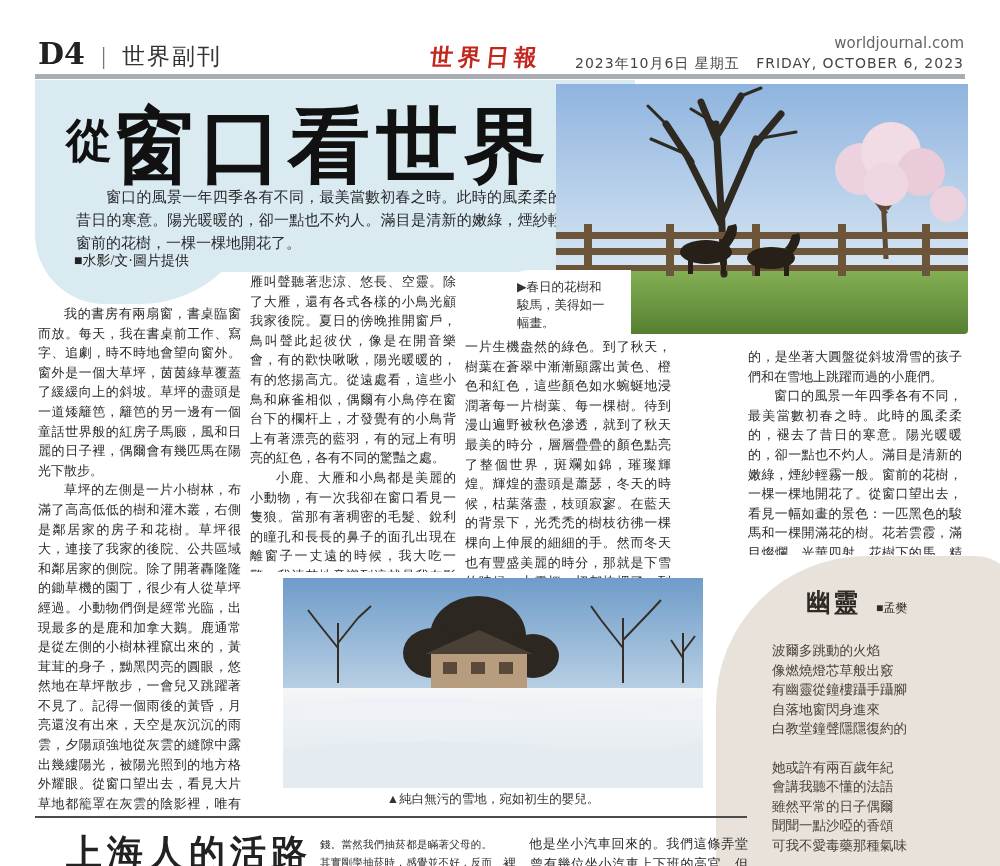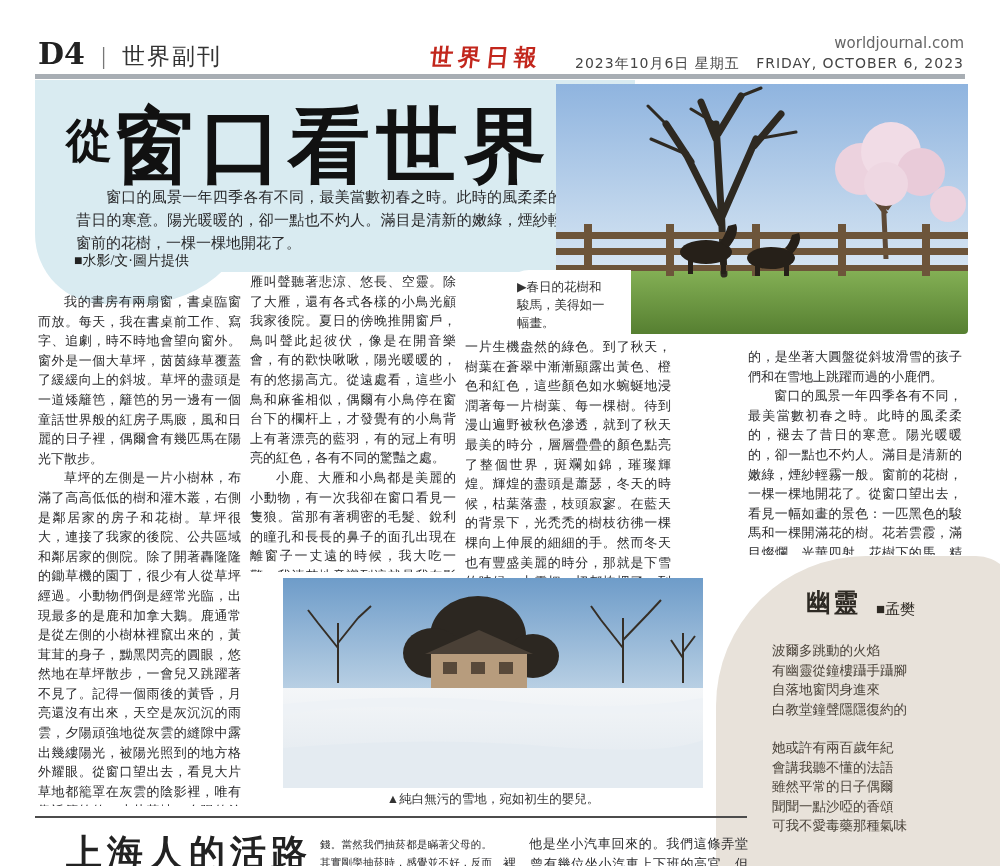--- a/index.html
+++ b/index.html
@@ -39,31 +39,31 @@
               border-radius:26px 0 0 0;padding:8px 21px 0 14px;box-sizing:border-box;
               font-size:12.5px;line-height:18px;color:#333;}
   .cap-snow{position:absolute;left:283px;top:791px;width:420px;text-align:center;
             font-size:12.5px;color:#333;}
 
   
   .col{position:absolute;font-size:13px;line-height:19.6px;text-align:justify;
        word-break:break-all;color:#2b2b2d;}
   .col p{margin:0;text-indent:2em;}
   .col p.cont{text-indent:0;}
-  .col1{left:38px;top:292px;width:203px;height:514px;overflow:hidden;}
+  .col1{left:38px;top:304px;width:203px;height:514px;overflow:hidden;}
   .col2{left:250px;top:272px;width:206px;height:300px;overflow:hidden;}
   .col3{left:465px;top:337px;width:206px;height:242px;overflow:hidden;}
   .col4{left:748px;top:347px;width:214px;height:208px;overflow:hidden;}
 
   
   .poem-blob{position:absolute;left:716px;top:556px;width:300px;height:330px;background:#e8e2da;
              border-radius:150px 40px 0 0;}
   .poem-title{position:absolute;left:788px;top:586px;font-size:25px;font-weight:900;color:#2e2a24;
               letter-spacing:2px;margin-left:18px;}
-  .poem-author{position:absolute;left:876px;top:600px;font-size:15px;color:#2e2a24;}
+  .poem-author{position:absolute;left:876px;top:600px;font-size:12px;color:#2e2a24;}
   .poem-body{position:absolute;left:772px;top:641px;width:200px;font-size:13.5px;line-height:19.5px;
              color:#4a433a;}
   .poem-body .gap{height:19px;}
 
   
   .rule{position:absolute;left:35px;width:712px;top:816px;height:2px;background:#4c4c4c;}
   .bottom-title{position:absolute;left:66px;top:829px;font-size:36px;font-weight:700;
                 font-family:"DejaVu Sans","Liberation Sans",sans-serif;letter-spacing:5px;color:#222;}
   .bottom-colA{position:absolute;left:320px;top:836px;width:172px;height:30px;overflow:hidden;
                font-size:10.5px;line-height:18px;text-align:justify;word-break:break-all;color:#2b2b2d;}
@@ -211,20 +211,21 @@
       <path d="M0 170 Q140 158 260 168 T420 162 L420 210 L0 210 Z" fill="#e4ebf1"></path>
     </svg>
   </div>
   <div class="cap-snow">▲純白無污的雪地，宛如初生的嬰兒。</div>
 
   <div class="poem-blob"></div>
   <div class="poem-title">幽靈</div>
   <div class="poem-author">■孟樊</div>
   <div class="poem-body">
     <div>波爾多跳動的火焰</div>
+    <div>像燃燒燈芯草般出竅</div>
     <div>有幽靈從鐘樓躡手躡腳</div>
     <div>自落地窗閃身進來</div>
     <div>白教堂鐘聲隱隱復約的</div>
     <div class="gap"></div>
     <div>她或許有兩百歲年紀</div>
     <div>會講我聽不懂的法語</div>
     <div>雖然平常的日子偶爾</div>
     <div>聞聞一點沙啞的香頌</div>
     <div>可我不愛毒藥那種氣味</div>
 

